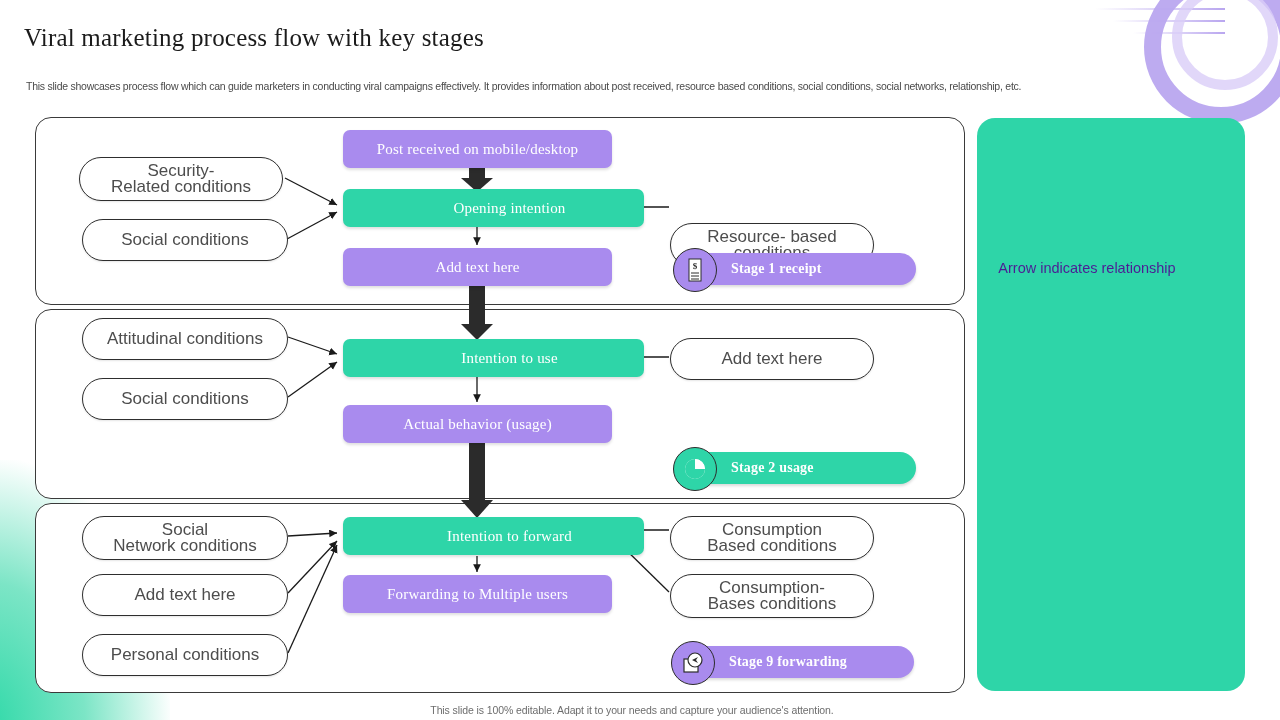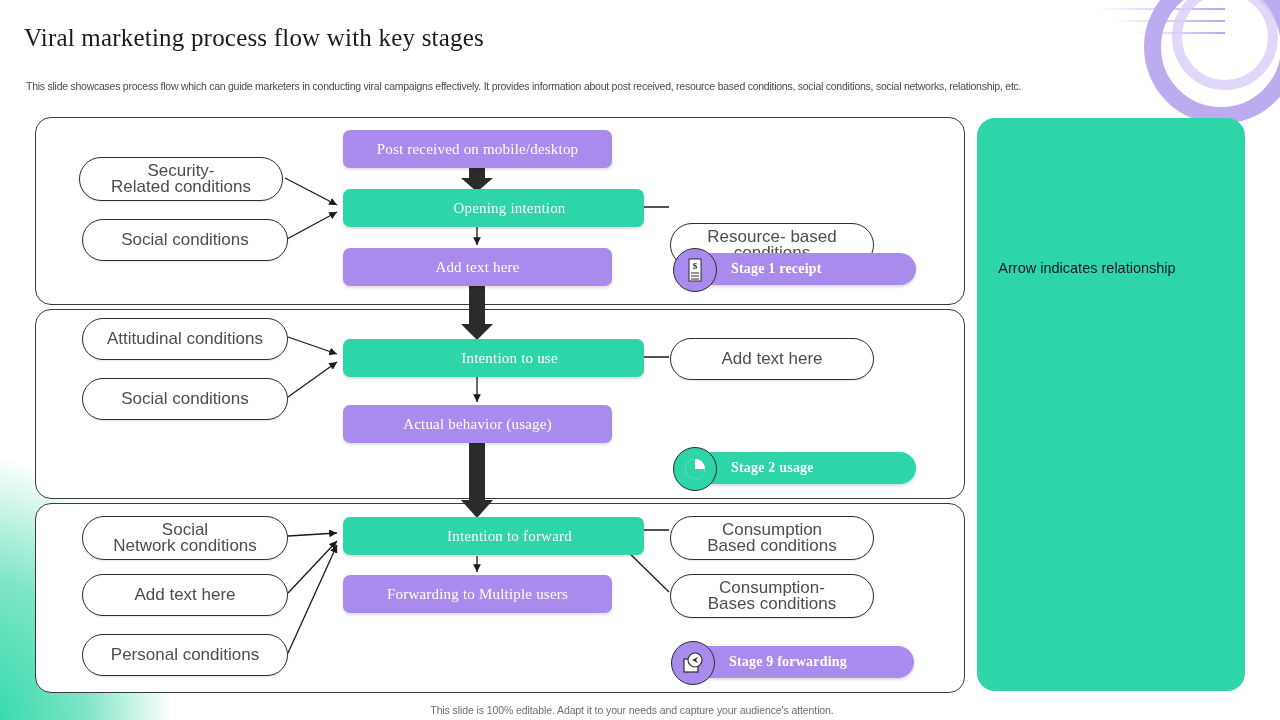--- a/index.html
+++ b/index.html
@@ -102,21 +102,21 @@
   .badge-icon.purple{background:#a98bee;}
   .badge-icon.teal{background:#2ed5a8;}
 
   
   #legend-panel{
     position:absolute;left:977px;top:118px;width:268px;height:573px;
     background:#2ed5a8;border-radius:18px;
   }
   .legend-label{
     position:absolute;left:0;width:220px;text-align:center;
-    font-size:14.5px;color:#0f172a;
+    font-size:14.5px;color:#4c1d95;
   }
   #legend-label-relationship{top:142px;}
   #legend-label-prerequisite{top:228px;}
 
   
   #connectors{position:absolute;left:0;top:0;width:1280px;height:720px;pointer-events:none;}
 </style>
 </head>
 <body>
 

